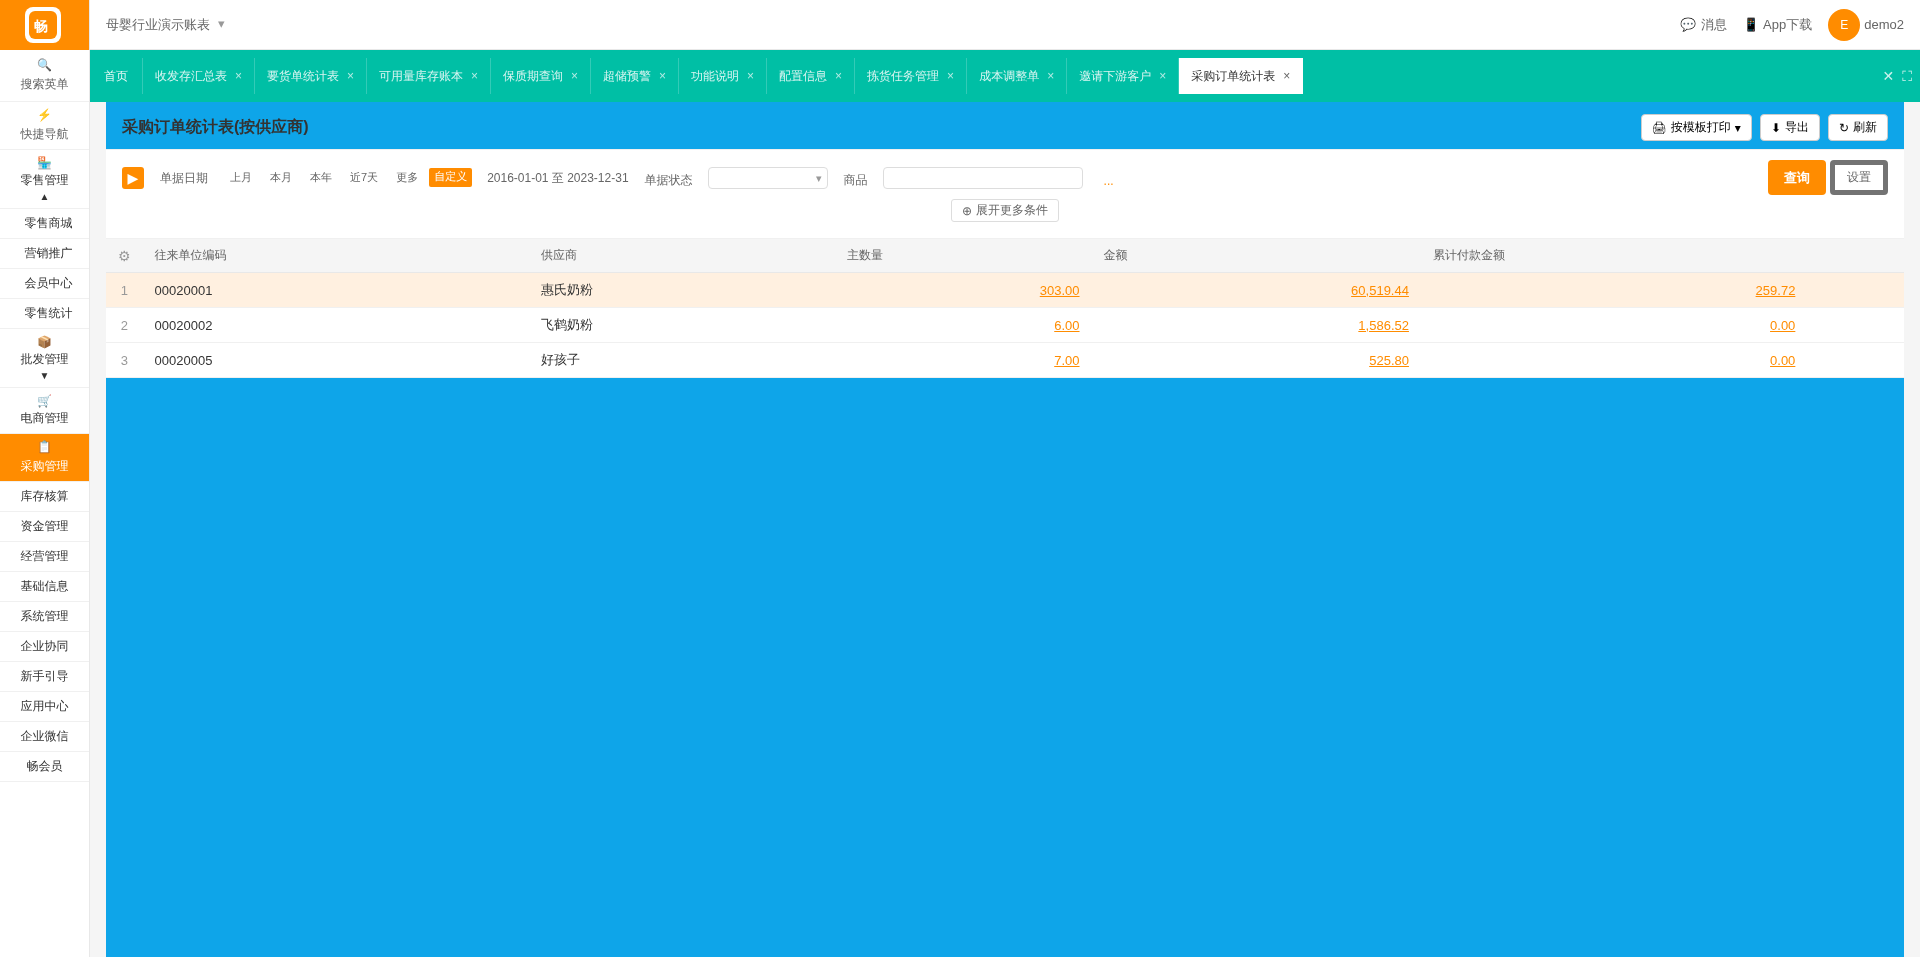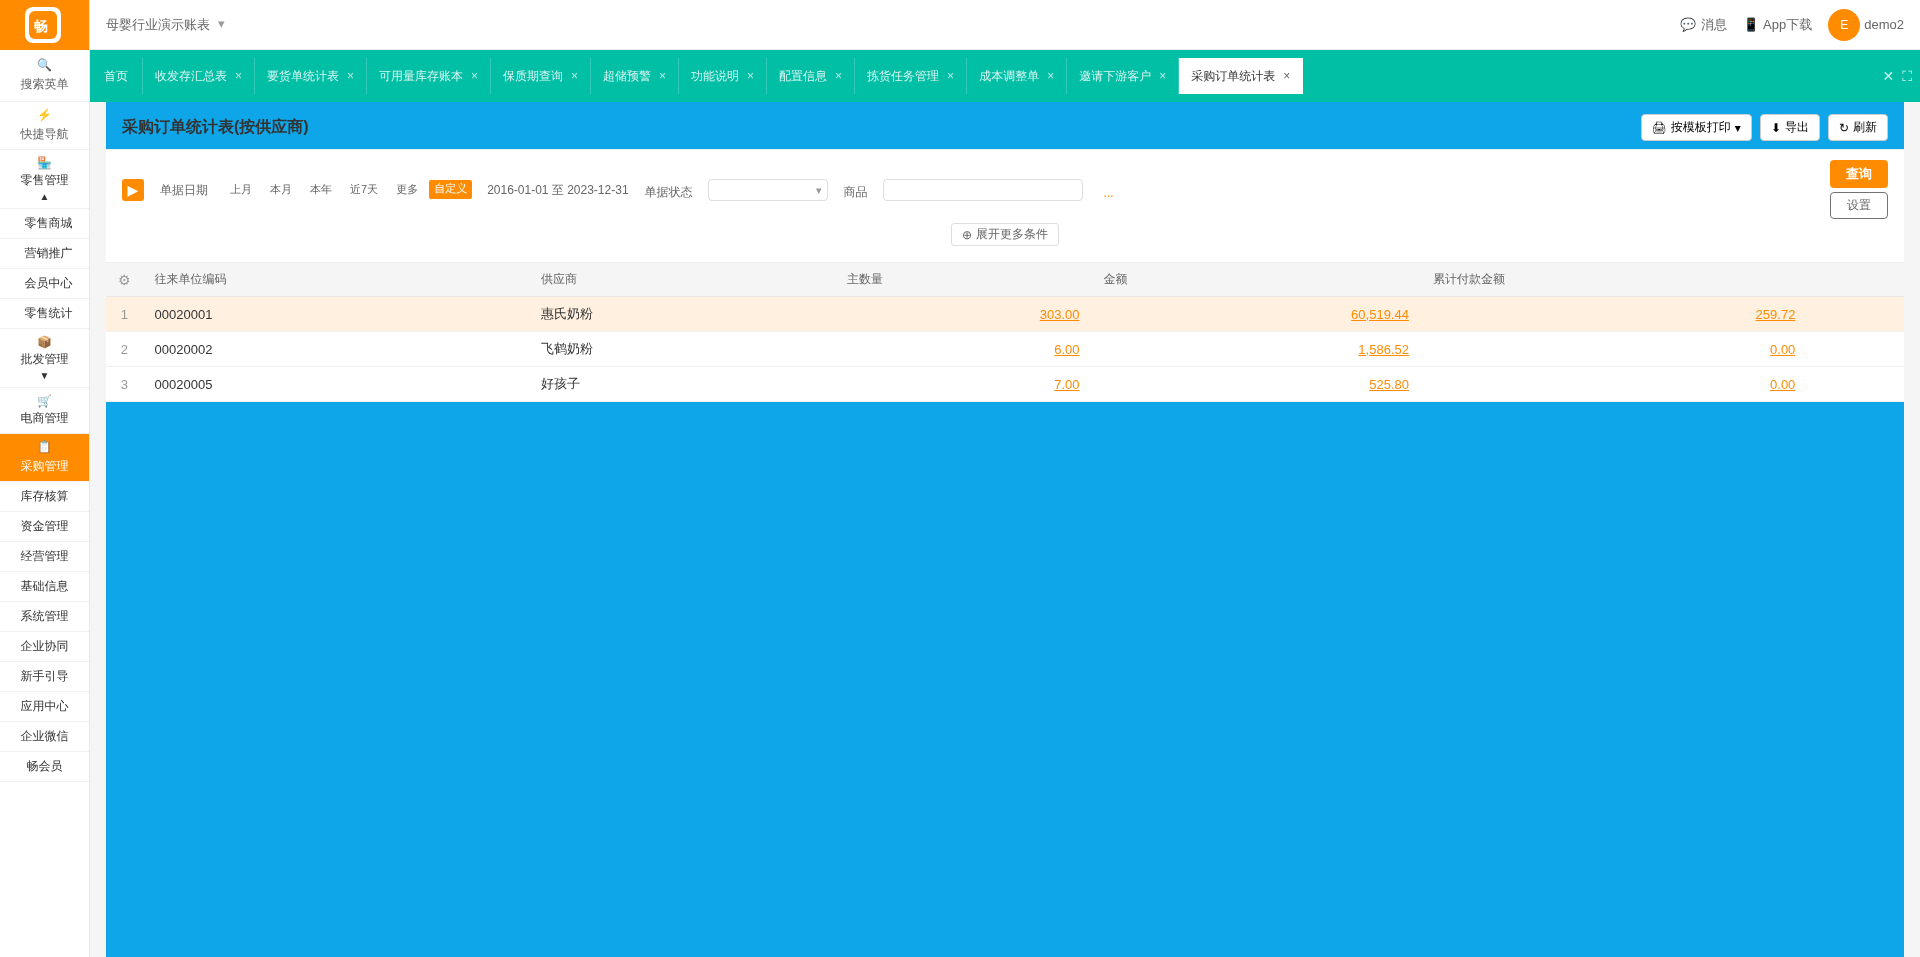--- a/index.html
+++ b/index.html
@@ -154,24 +154,24 @@
     .expand-btn {
       display: flex; align-items: center; gap: 4px;
       color: #666; font-size: 12px; cursor: pointer; border: 1px solid #ddd;
       padding: 2px 10px; border-radius: 3px; background: #fff;
     }
     .btn-query {
       background: #ff8c00; color: #fff; border: none; padding: 5px 16px;
       border-radius: 4px; cursor: pointer; font-size: 13px; font-weight: bold;
     }
     .btn-settings {
-      background: #fff; color: #666; border: 1px solid #737373; padding: 4px 12px;
+      background: #fff; color: #666; border: 5px solid #737373; padding: 4px 12px;
       border-radius: 4px; cursor: pointer; font-size: 12px;
     }
-    .action-col { display: flex; flex-direction: column; gap: 4px; }
+    .action-col { display: flex; flex-direction: row; gap: 4px; }
 
     
     .table-wrap { padding: 0 0 0 0; }
     table {
       width: 100%; border-collapse: collapse;
     }
     thead tr { background: #f5f5f5; }
     thead th {
       padding: 8px 12px; font-size: 12px; color: #666; font-weight: normal;
       border-bottom: 1px solid #e8e8e8; text-align: left;

